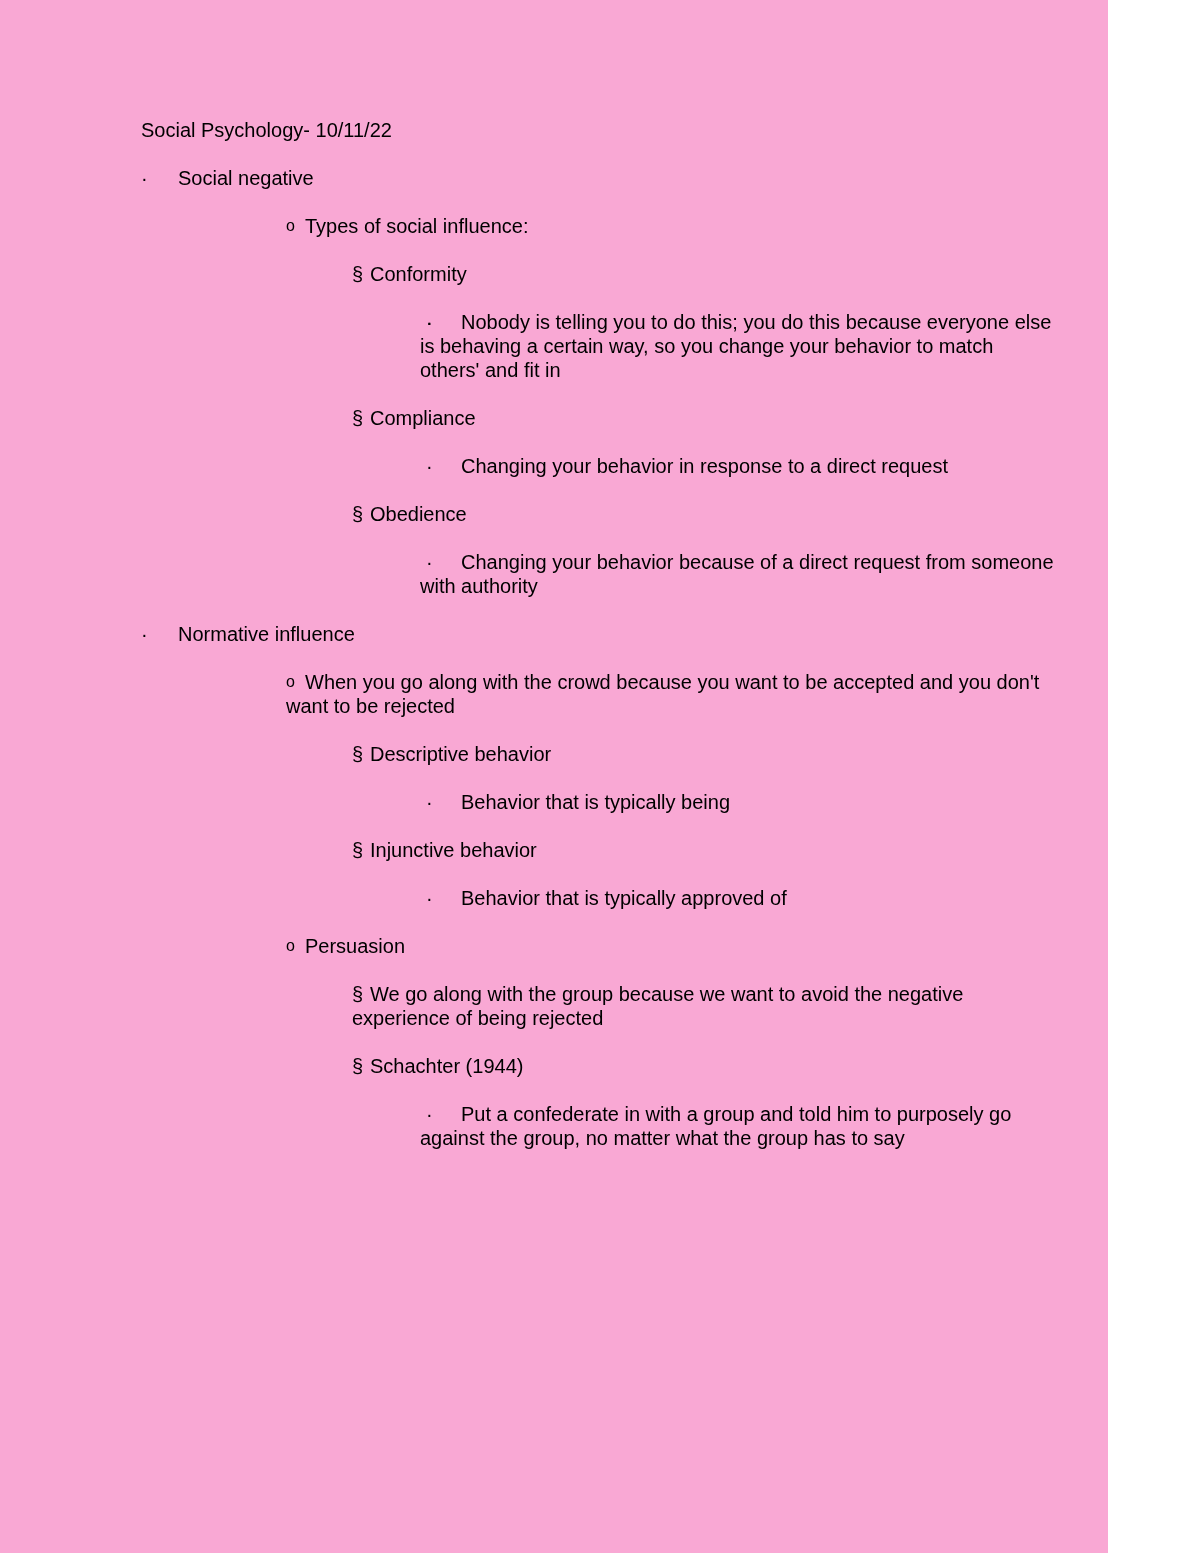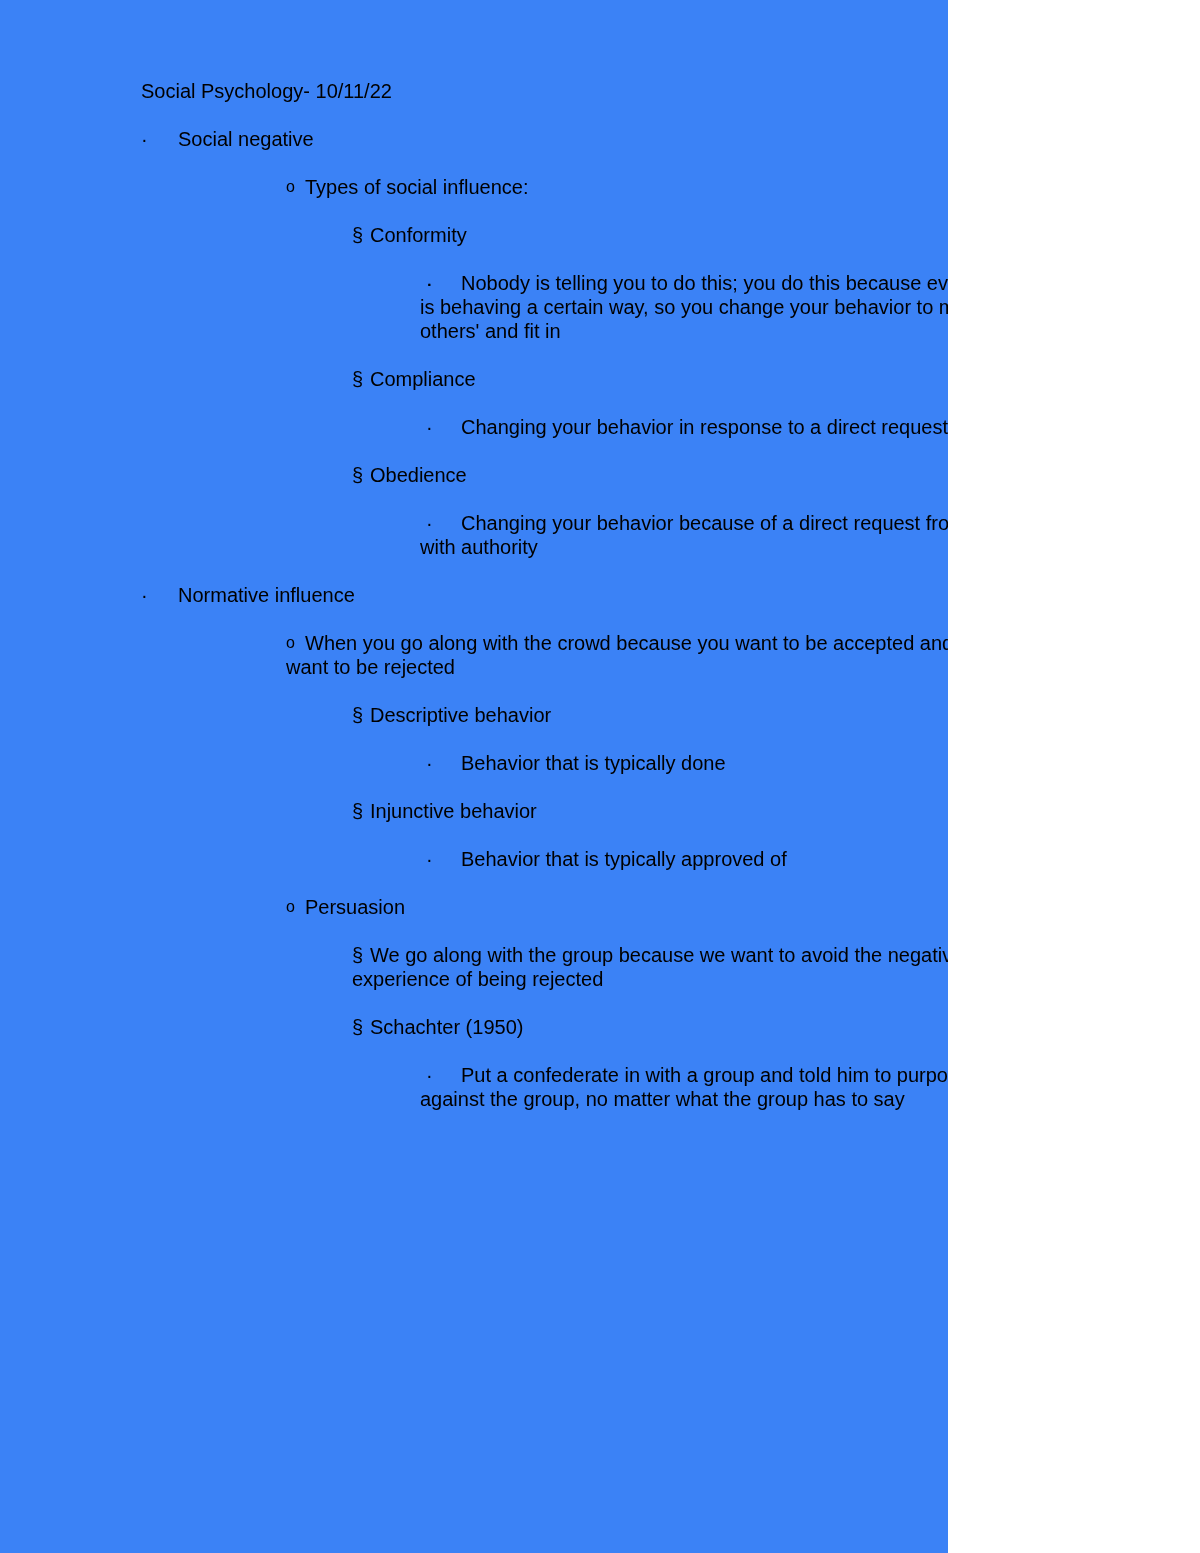--- a/index.html
+++ b/index.html
@@ -6,26 +6,26 @@
     margin: 0;
     padding: 0;
     background: #ffffff;
   }
   body {
     font-family: "Liberation Sans", sans-serif;
     color: #000000;
   }
   .page {
     position: relative;
-    width: 948px;
+    width: 1108px;
     height: 1553px;
-    background: #3b82f6;
+    background: #f9a8d4;
     overflow: hidden;
     box-sizing: border-box;
-    padding: 79px 142px 0 141px;
+    padding: 118px 142px 0 141px;
   }
   .doc {
     width: 917px;
   }
 
   
   .para {
     font-size: 20px;
     line-height: 24px;
     margin: 0 0 24px 0;
@@ -134,21 +134,21 @@
       <span class="txt">When you go along with the crowd because you want to be accepted and you don't want to be rejected</span>
     </p>
 
     <p class="para bullet lvl3">
       <span class="mark">§</span>
       <span class="txt">Descriptive behavior</span>
     </p>
 
     <p class="para bullet lvl4">
       <span class="mark">·</span>
-      <span class="txt">Behavior that is typically done</span>
+      <span class="txt">Behavior that is typically being</span>
     </p>
 
     <p class="para bullet lvl3">
       <span class="mark">§</span>
       <span class="txt">Injunctive behavior</span>
     </p>
 
     <p class="para bullet lvl4">
       <span class="mark">·</span>
       <span class="txt">Behavior that is typically approved of</span>
@@ -159,21 +159,21 @@
       <span class="txt">Persuasion</span>
     </p>
 
     <p class="para bullet lvl3">
       <span class="mark">§</span>
       <span class="txt">We go along with the group because we want to avoid the negative experience of being rejected</span>
     </p>
 
     <p class="para bullet lvl3">
       <span class="mark">§</span>
-      <span class="txt">Schachter (1950)</span>
+      <span class="txt">Schachter (1944)</span>
     </p>
 
     <p class="para bullet lvl4">
       <span class="mark">·</span>
       <span class="txt">Put a confederate in with a group and told him to purposely go against the group, no matter what the group has to say</span>
     </p>
 
   </div>
 </div>
 

